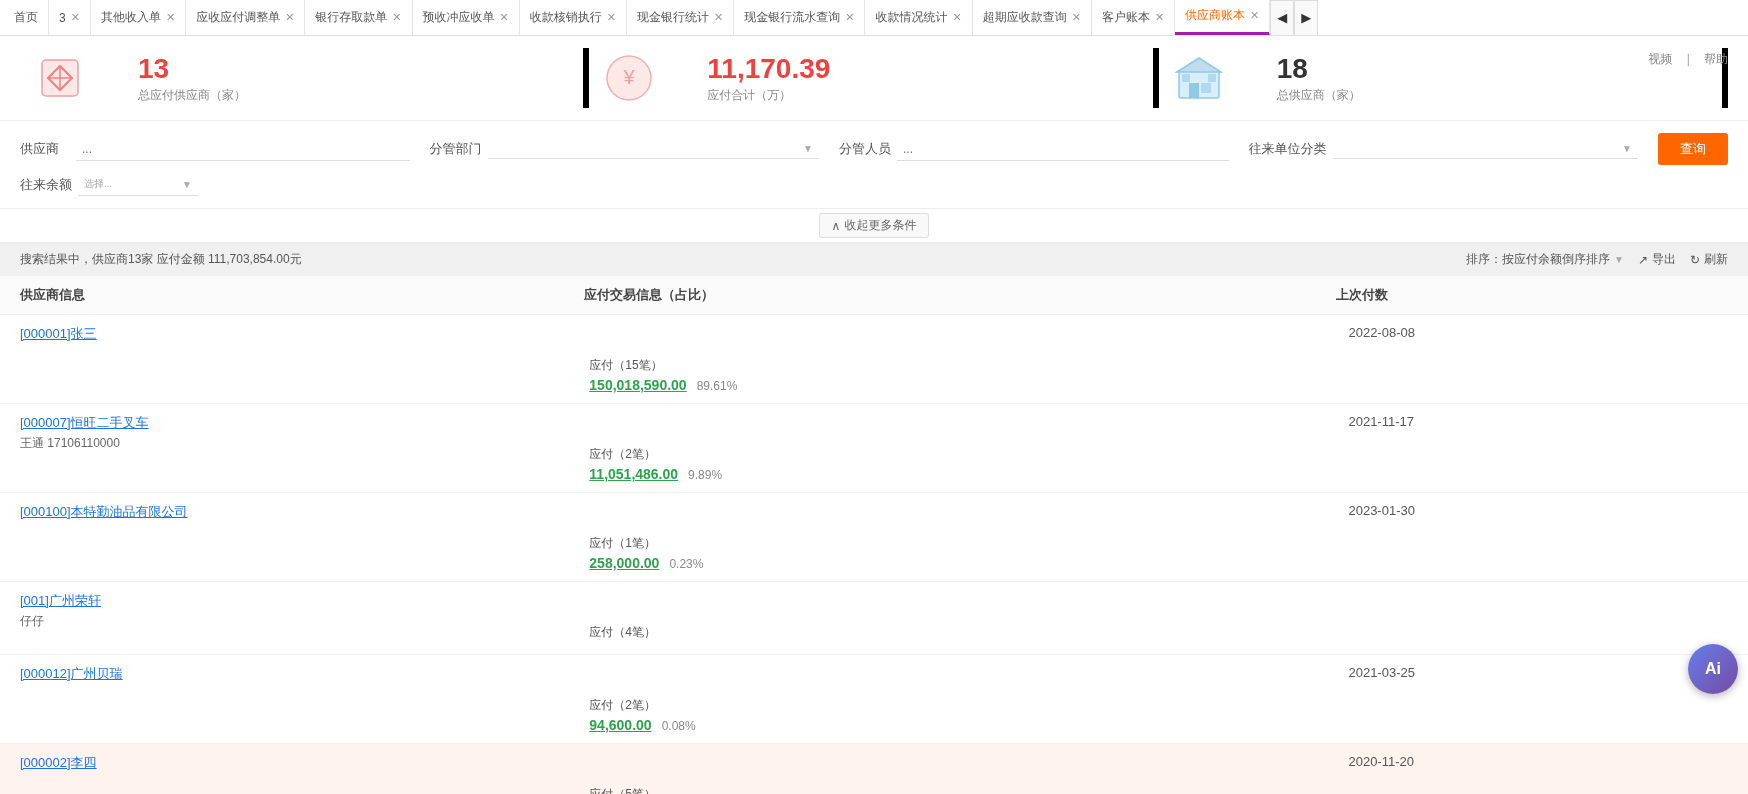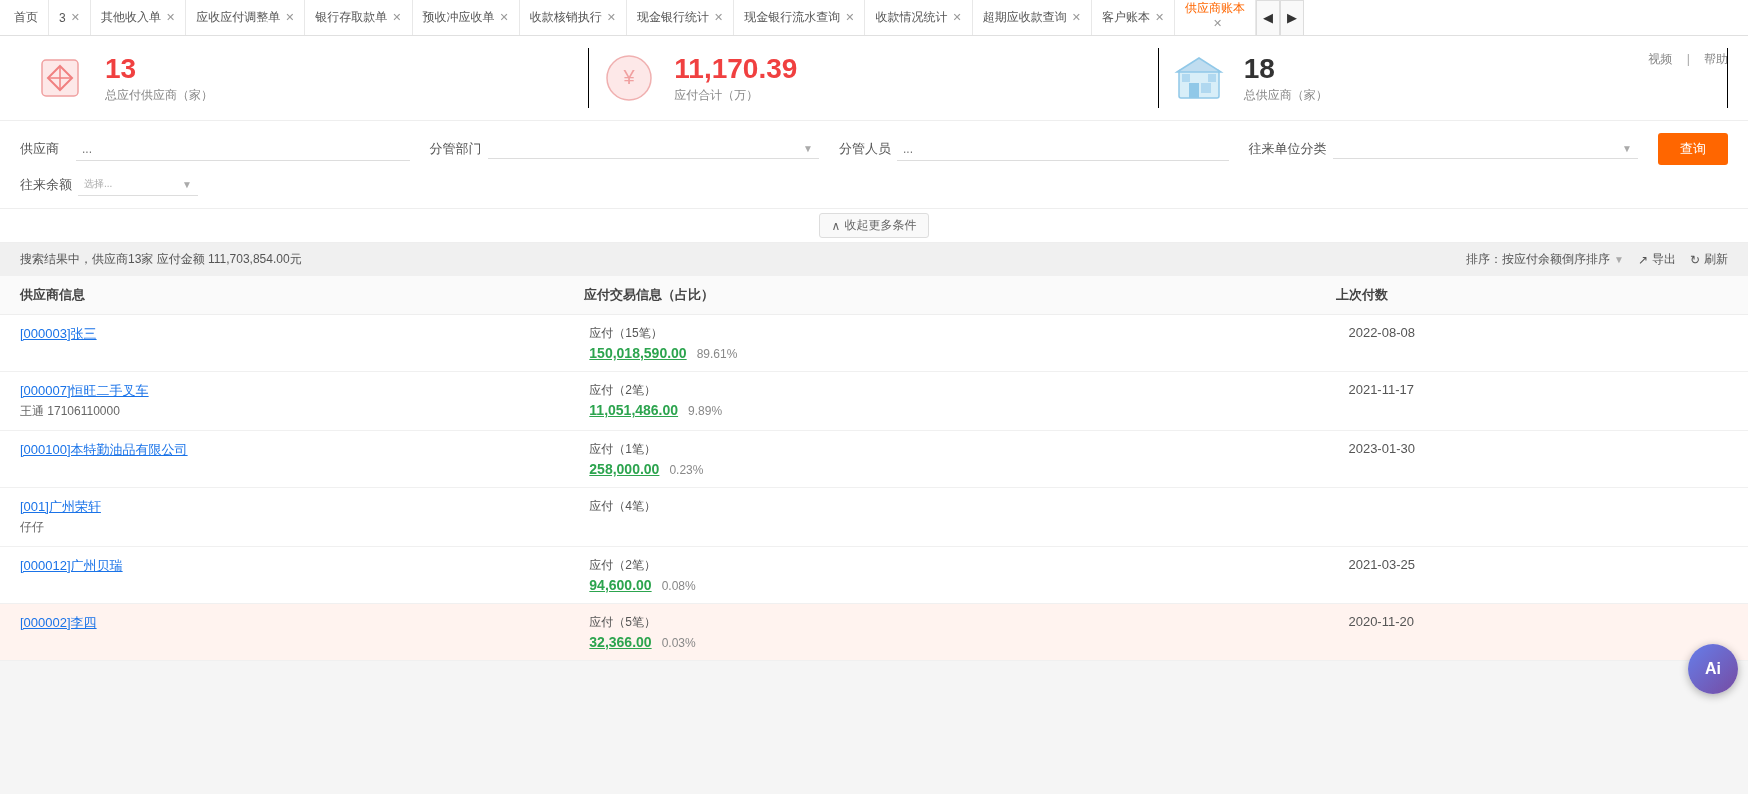--- a/index.html
+++ b/index.html
@@ -28,22 +28,21 @@
       flex-shrink: 0;
     }
     .nav-tab .close-btn {
       margin-left: 5px;
       color: #999;
       font-size: 11px;
       cursor: pointer;
     }
     .nav-tab.active {
       color: #f60;
-      border-bottom: 1px solid #a21caf;
-      flex-direction: column;
+      border-bottom: 4px solid #a21caf;
     }
     .nav-arrow {
       display: flex;
       align-items: center;
       justify-content: center;
       width: 24px;
       height: 36px;
       cursor: pointer;
       border: 1px solid #ddd;
       background: #f9f9f9;
@@ -56,22 +55,23 @@
       display: flex;
       align-items: center;
       padding: 12px 20px;
       border-bottom: 1px solid #eee;
       position: relative;
     }
     .summary-card {
       display: flex;
       align-items: center;
       flex: 1;
-      border-right: 1px solid #000000;
+      border-right: 6px solid #000000;
       padding: 0 30px 0 10px;
+      gap: 33px;
     }
     .summary-card:last-child { border-right: none; }
     .card-icon {
       width: 60px;
       height: 60px;
       margin-right: 15px;
       flex-shrink: 0;
       display: flex;
       align-items: center;
       justify-content: center;
@@ -231,21 +231,21 @@
     .table-row.highlighted { background: #fff3ef; }
 
     .supplier-link {
       color: #1a73e8;
       text-decoration: underline;
       cursor: pointer;
       font-size: 13px;
     }
     .supplier-sub { font-size: 12px; color: #666; margin-top: 3px; }
 
-    .trans-label { font-size: 12px; color: #555; margin-bottom: 3px; }
+    .trans-label { font-size: 12px; color: #555; margin-bottom: 3px; margin-top: 32px; }
     .trans-amount {
       font-size: 14px;
       color: #2ca44e;
       font-weight: bold;
       text-decoration: underline;
       cursor: pointer;
     }
     .trans-pct { font-size: 12px; color: #888; margin-left: 10px; }
     .trans-row { display: flex; align-items: baseline; }
 
@@ -457,21 +457,21 @@
   <div class="table-header">
     <div class="col-supplier">供应商信息</div>
     <div class="col-transaction">应付交易信息（占比）</div>
     <div class="col-lastpay">上次付数</div>
     <div class="col-scrollbar"></div>
   </div>
   <div class="table-scroll-wrapper">
 
   <div class="table-row">
       <div class="col-supplier">
-        <a class="supplier-link">[000003]张三</a>
+        <a class="supplier-link">[000001]张三</a>
         
       </div>
       <div class="col-transaction">
         <div class="trans-label">应付（15笔）</div>
         <div class="trans-row">
           <span class="trans-amount">150,018,590.00</span>
           <span class="trans-pct">89.61%</span>
         </div>
       </div>
       <div class="col-lastpay">

